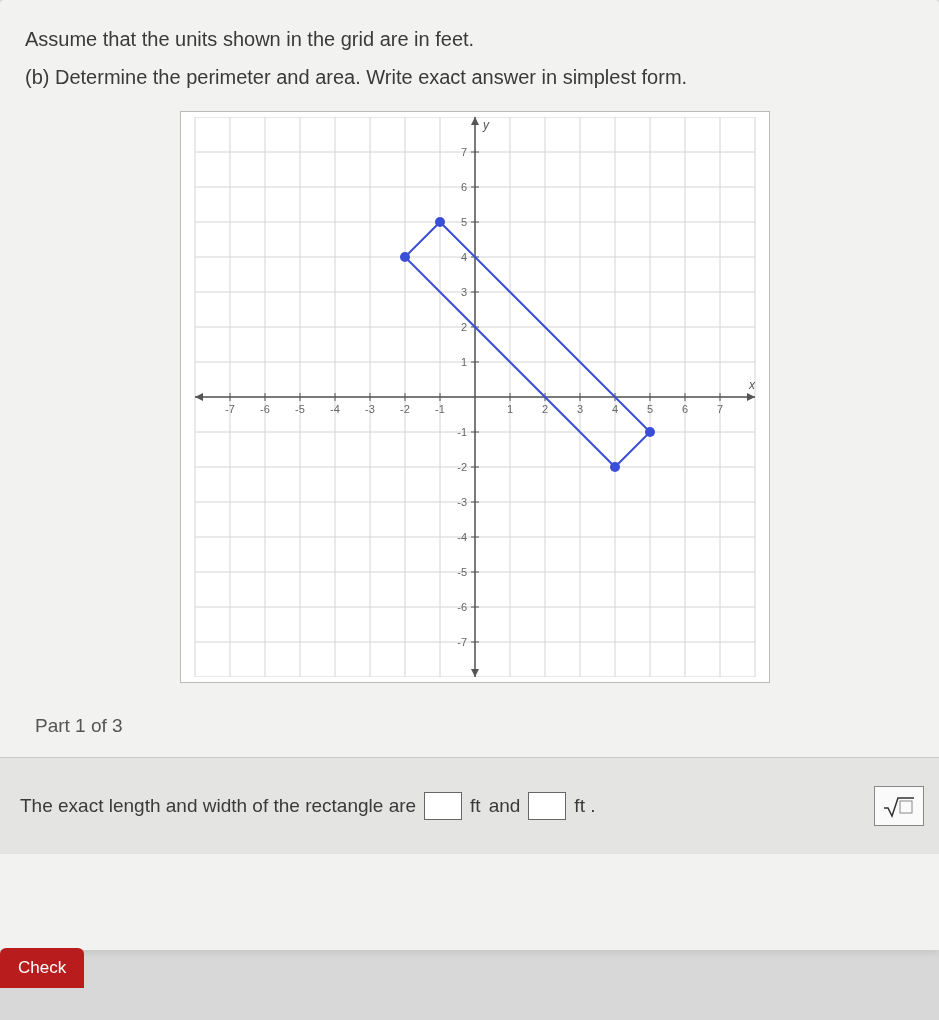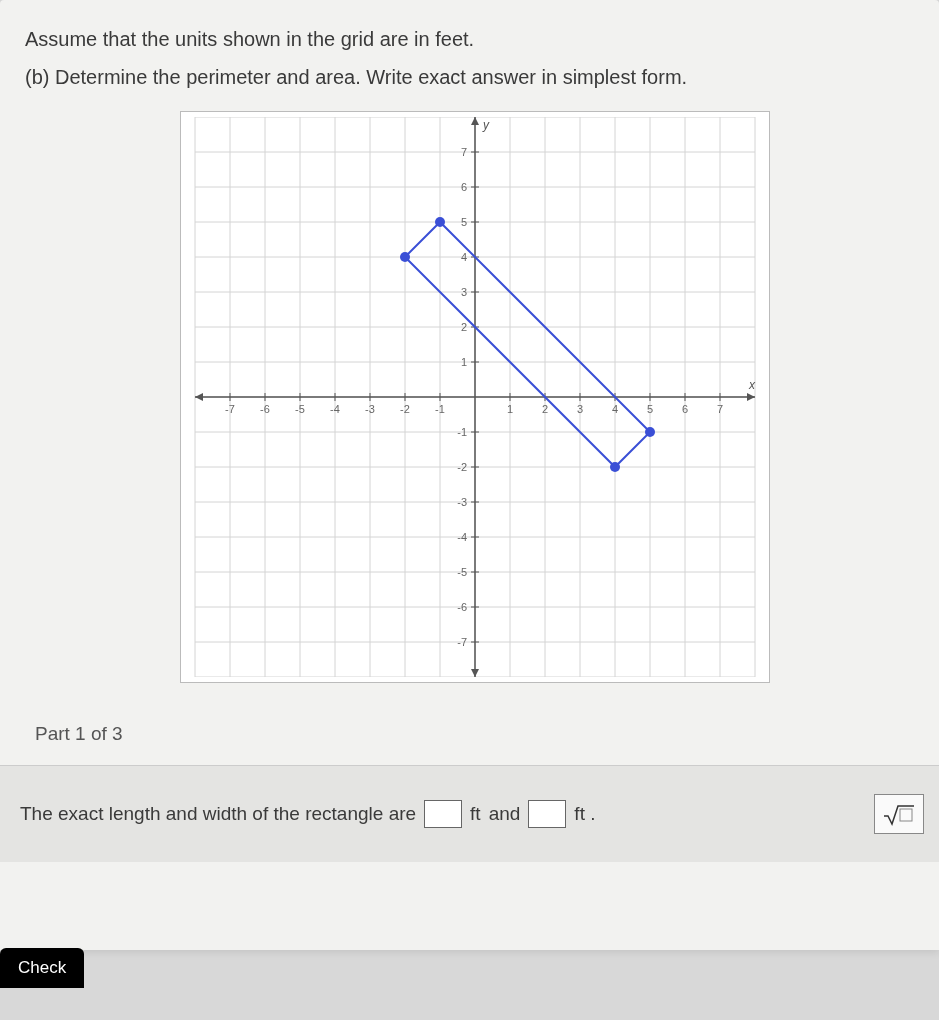--- a/index.html
+++ b/index.html
@@ -26,21 +26,21 @@
     width: 590px;
     margin: 0 auto 30px auto;
     background: #fff;
     border: 1px solid #bbb;
     padding: 5px;
   }
   .graph-svg { display: block; }
   .part-label {
     font-size: 19px;
     color: #555;
-    margin: 40px 0 20px 10px;
+    margin: 32px 0 20px 10px;
   }
   .answer-area {
     background: #e4e4e2;
     padding: 28px 20px 28px 20px;
     display: flex;
     align-items: center;
     justify-content: space-between;
     border-top: 1px solid #ccc;
     margin: 0 -25px;
     position: relative;
@@ -68,21 +68,21 @@
     background: #fafafa;
     display: flex;
     align-items: center;
     justify-content: center;
     font-size: 18px;
     color: #333;
     margin-right: 5px;
   }
   .sqrt-tool svg { display:block; }
   .check-btn {
-    background: #000000;
+    background: #b91c1c;
     color: #fff;
     padding: 10px 18px;
     border-radius: 6px 6px 0 0;
     font-size: 17px;
     display: inline-block;
     margin-left: 0px;
   }
   .bottom-row {
     display: flex;
     align-items: flex-end;

